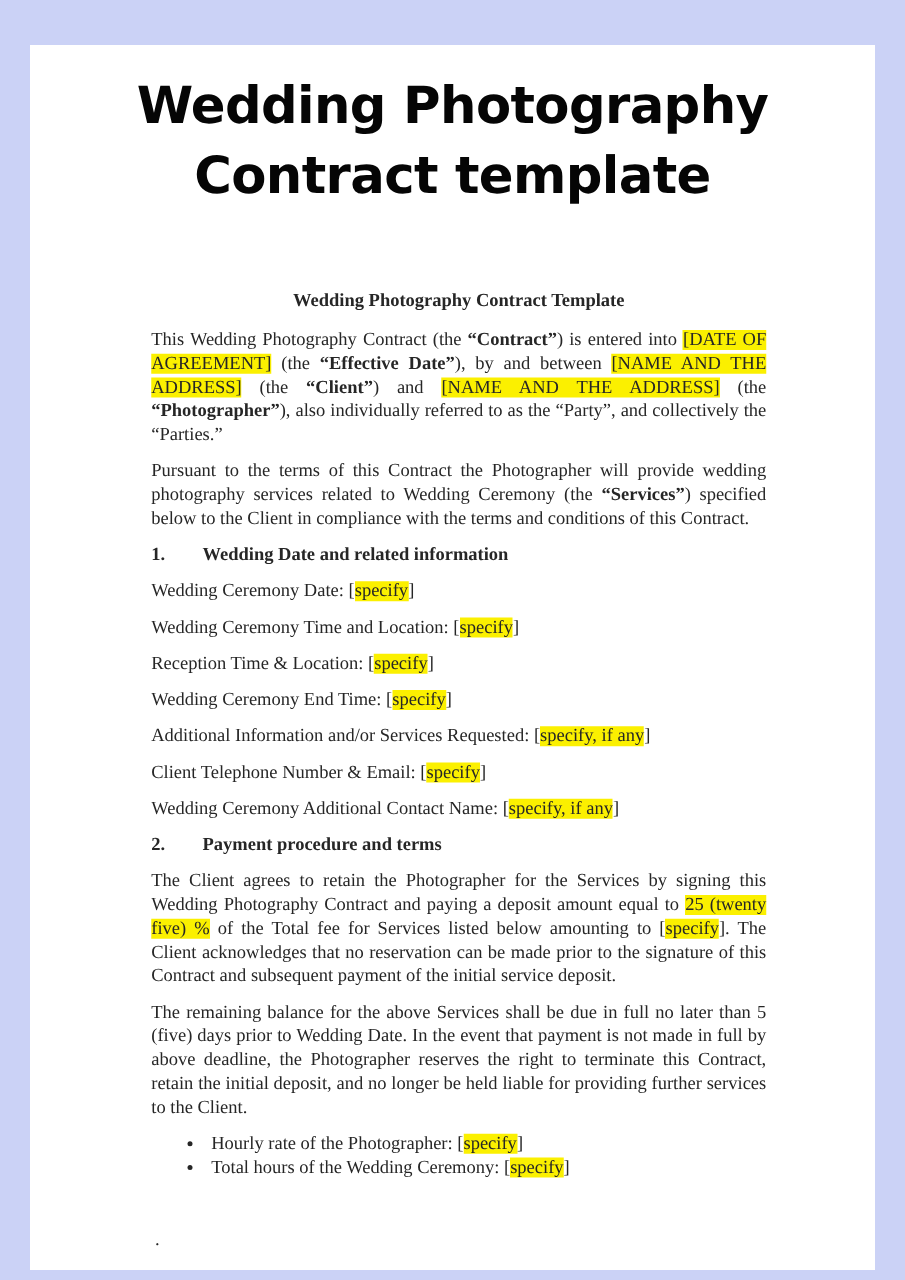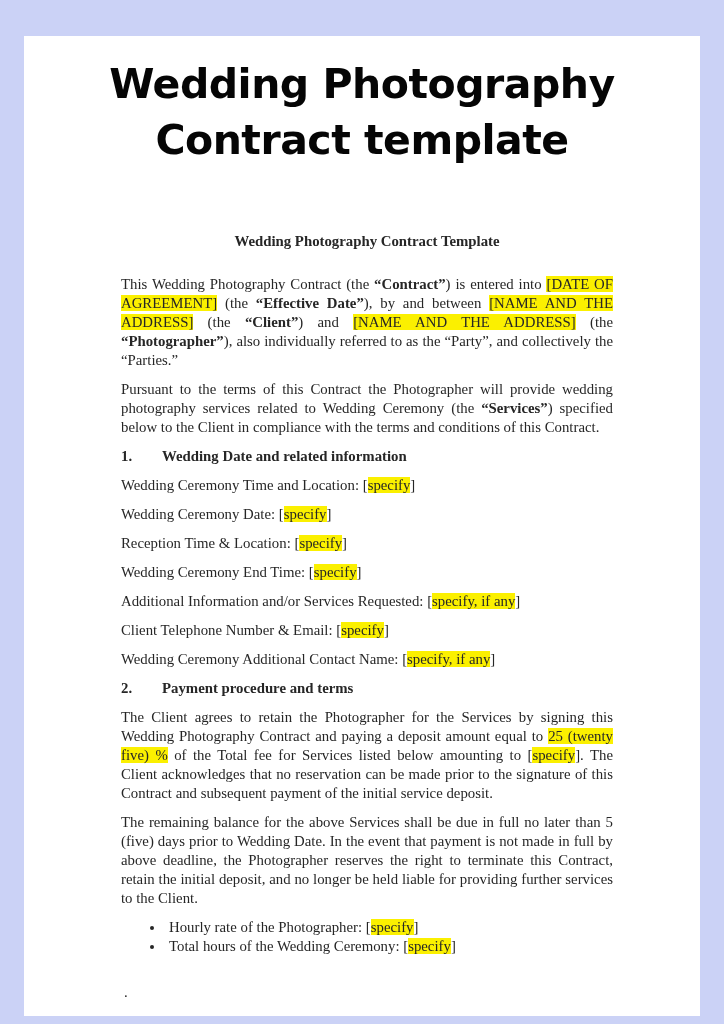--- a/index.html
+++ b/index.html
@@ -34,21 +34,21 @@
   .doc {
     position: absolute;
     left: 97px; top: 196px;
     width: 492px;
     font-family: "Liberation Serif", serif;
     font-size: 14.8px;
     line-height: 19px;
     color: var(--text, #262626);
   }
   .doc-heading {
-    margin: 0 0 24px;
+    margin: 0 0 12px;
     text-align: center;
     font-weight: 700;
   }
   .para {
     margin: 0 0 10px;
     text-align: justify;
   }
   .section-heading {
     margin: 4px 0 10px;
     font-weight: 700;
@@ -89,22 +89,22 @@
     <div class="doc">
 
       <p class="doc-heading">Wedding Photography Contract Template</p>
 
       <p class="para"><span>This Wedding Photography Contract (the </span><span class="b">“Contract”</span><span>) is entered into </span><span class="hl">[DATE OF AGREEMENT]</span><span> (the </span><span class="b">“Effective Date”</span><span>), by and between </span><span class="hl">[NAME AND THE ADDRESS]</span><span> (the </span><span class="b">“Client”</span><span>) and </span><span class="hl">[NAME AND THE ADDRESS]</span><span> (the </span><span class="b">“Photographer”</span><span>), also individually referred to as the “Party”, and collectively the “Parties.”</span></p>
 
       <p class="para"><span>Pursuant to the terms of this Contract the Photographer will provide wedding photography services related to Wedding Ceremony (the </span><span class="b">“Services”</span><span>) specified below to the Client in compliance with the terms and conditions of this Contract.</span></p>
 
       <p class="section-heading"><span class="section-num">1.</span><span>Wedding Date and related information</span></p>
 
+      <p class="field"><span>Wedding Ceremony Date: [</span><span class="hl">specify</span><span>]</span></p>
       <p class="field"><span>Wedding Ceremony Time and Location: [</span><span class="hl">specify</span><span>]</span></p>
-      <p class="field"><span>Wedding Ceremony Date: [</span><span class="hl">specify</span><span>]</span></p>
       <p class="field"><span>Reception Time &amp; Location: [</span><span class="hl">specify</span><span>]</span></p>
       <p class="field"><span>Wedding Ceremony End Time: [</span><span class="hl">specify</span><span>]</span></p>
       <p class="field"><span>Additional Information and/or Services Requested: [</span><span class="hl">specify, if any</span><span>]</span></p>
       <p class="field"><span>Client Telephone Number &amp; Email: [</span><span class="hl">specify</span><span>]</span></p>
       <p class="field"><span>Wedding Ceremony Additional Contact Name: [</span><span class="hl">specify, if any</span><span>]</span></p>
 
       <p class="section-heading"><span class="section-num">2.</span><span>Payment procedure and terms</span></p>
 
 
       <p class="para"><span>The Client agrees to retain the Photographer for the Services by signing this Wedding Photography Contract and paying a deposit amount equal to </span><span class="hl">25 (twenty five) %</span><span> of the Total fee for Services listed below amounting to [</span><span class="hl">specify</span><span>]. The Client acknowledges that no reservation can be made prior to the signature of this Contract and subsequent payment of the initial service deposit.</span></p>

